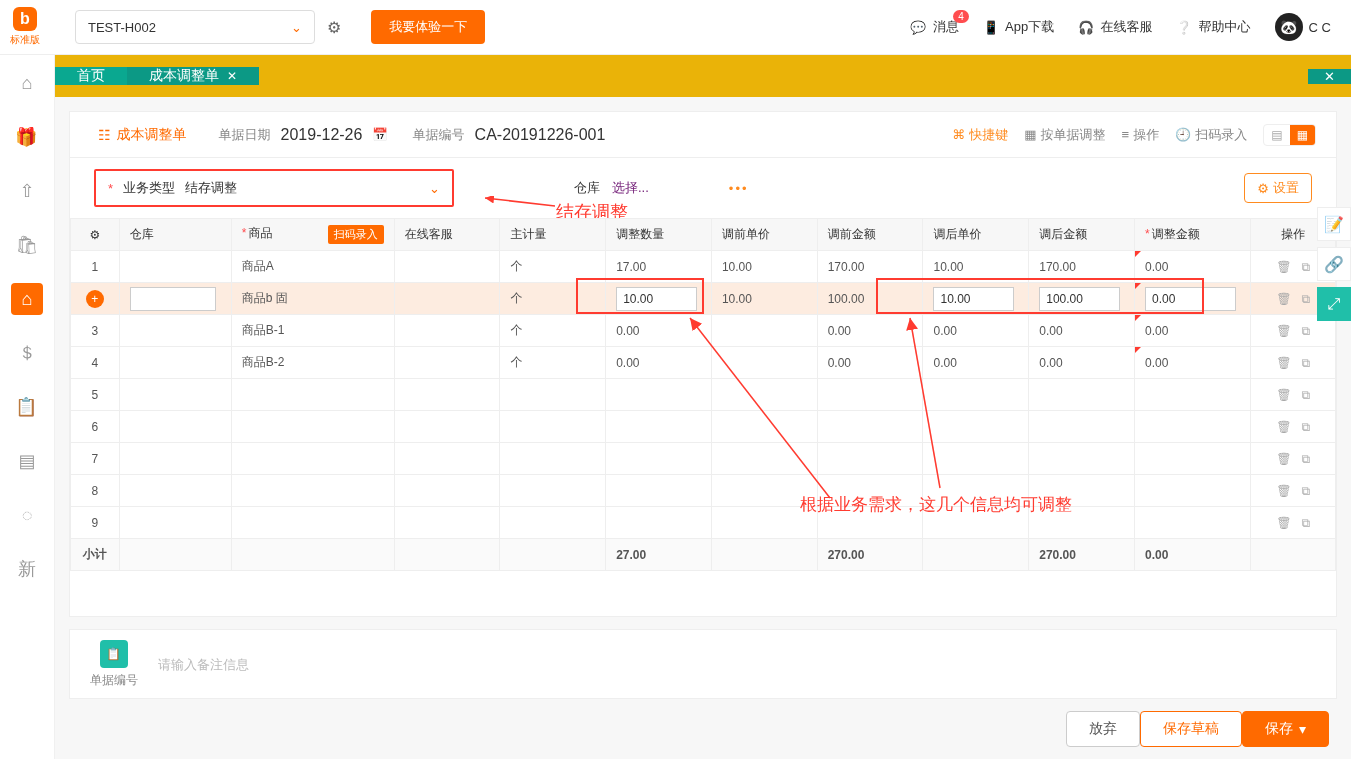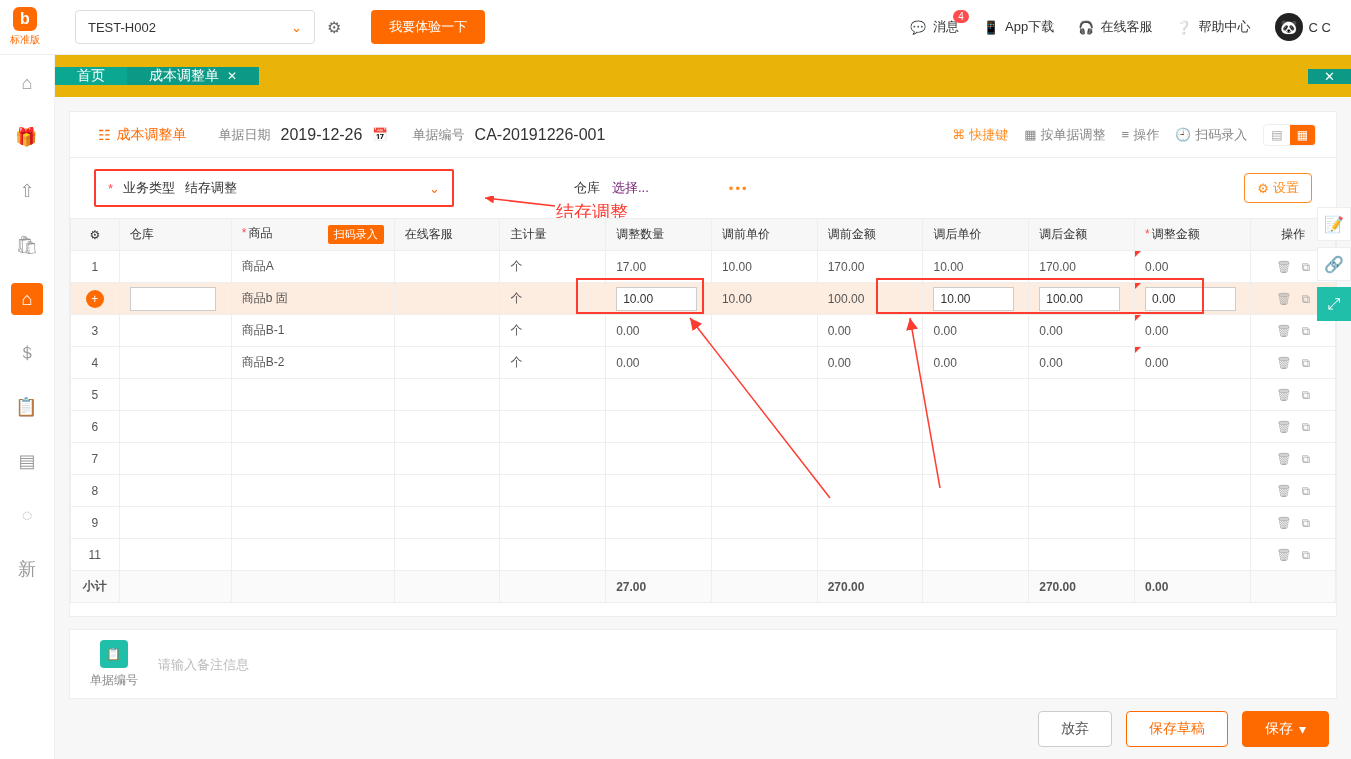--- a/index.html
+++ b/index.html
@@ -100,21 +100,21 @@
 tfoot td { background:#fafafa; font-weight:bold; color:#333; }
 
 
 .remarks { background:#fff; border:1px solid #eee; margin-top:12px; height:70px; display:flex; align-items:center; padding:0 20px; gap:20px; }
 .remarks .rlabel { display:flex; flex-direction:column; align-items:center; gap:4px; color:#888; font-size:12px; }
 .remarks .ricon { width:28px; height:28px; background:#20bfa9; border-radius:4px; display:flex; align-items:center; justify-content:center; color:#fff; }
 .remarks input { flex:1; border:none; outline:none; font-size:13px; color:#333; }
 .remarks input::placeholder { color:#bbb; }
 
 
-.footer-btns { height:60px; display:flex; align-items:center; justify-content:flex-end; gap:14px; padding:0 8px; }
+.footer-btns { height:60px; display:flex; align-items:center; justify-content:flex-end; padding:0 8px; }
 .btn { height:36px; padding:0 22px; border-radius:4px; font-size:14px; cursor:pointer; display:flex; align-items:center; gap:6px; }
 .btn.ghost { background:#fff; border:1px solid #ccc; color:#555; }
 .btn.outline-o { background:#fff; border:1px solid #ff6a00; color:#ff6a00; }
 .btn.primary { background:#ff6a00; border:1px solid #ff6a00; color:#fff; }
 
 
 .rightrail { position:absolute; right:0; top:152px; width:34px; display:flex; flex-direction:column; gap:6px; }
 .rightrail .rbtn { width:34px; height:34px; background:#fff; border:1px solid #eee; display:flex; align-items:center; justify-content:center; color:#888; font-size:16px; }
 .rightrail .rbtn.on { background:#20bfa9; color:#fff; border-color:#20bfa9; }
 
@@ -427,39 +427,20 @@
                     <td></td>
                     <td></td>
                     <td class=""></td>
                     <td class="col-ops">
                       <div class="ops-cell">
                         <span>🗑</span>
                         <span>⧉</span>
                       </div>
                     </td>
                   </tr>
-                  <tr>
-                    <td class="col-idx">11</td>
-                    <td></td>
-                    <td></td>
-                    <td></td>
-                    <td></td>
-                    <td></td>
-                    <td></td>
-                    <td></td>
-                    <td></td>
-                    <td></td>
-                    <td class=""></td>
-                    <td class="col-ops">
-                      <div class="ops-cell">
-                        <span>🗑</span>
-                        <span>⧉</span>
-                      </div>
-                    </td>
-                  </tr>
                 </tbody>
               <tfoot>
                 <tr>
                   <td class="col-idx">小计</td>
                   <td></td>
                     <td></td>
                     <td></td>
                     <td></td>
                   <td>27.00</td>
                   <td></td>
@@ -468,20 +449,21 @@
                   <td>270.00</td>
                   <td>0.00</td>
                   <td></td>
                 </tr>
               </tfoot>
             </table>
 
             <div class="highlight-box" style="left:506px; top:60px; width:128px; height:36px;"></div>
             <div class="highlight-box" style="left:806px; top:60px; width:328px; height:36px;"></div>
 
+            <span class="annot2">根据业务需求，这几个信息均可调整</span>
             <svg class="svg-arrows" width="1260" height="400">
               <defs>
                   <marker id="ah2" markerWidth="10" markerHeight="10" refX="8" refY="4" orient="auto">
                     <path d="M0,0 L8,4 L0,8 Z" fill="#ff3b30"></path>
                   </marker>
                 </defs>
               <line x1="760" y1="280" x2="620" y2="100" stroke="#ff3b30" stroke-width="1.5" marker-end="url(#ah2)"></line>
               <line x1="870" y1="270" x2="840" y2="100" stroke="#ff3b30" stroke-width="1.5" marker-end="url(#ah2)"></line>
             </svg>
           </div>

